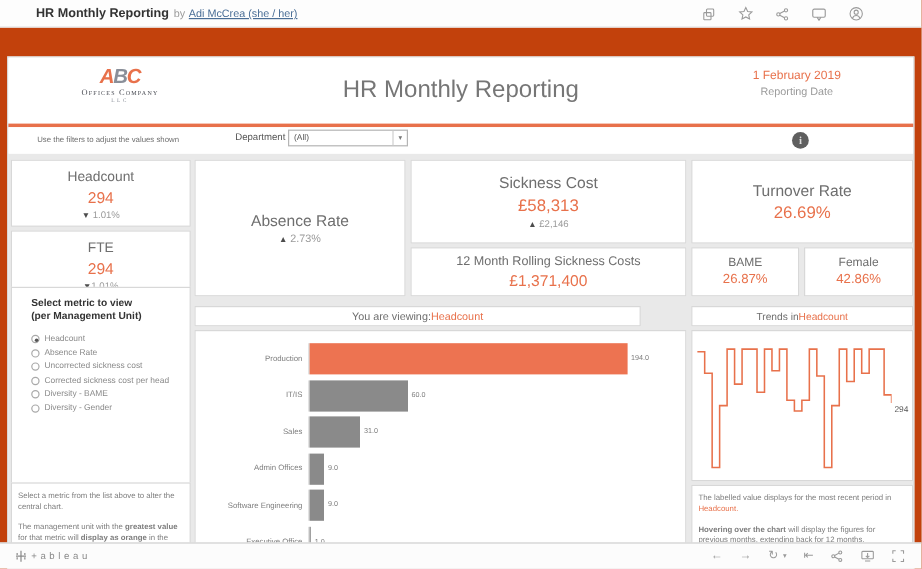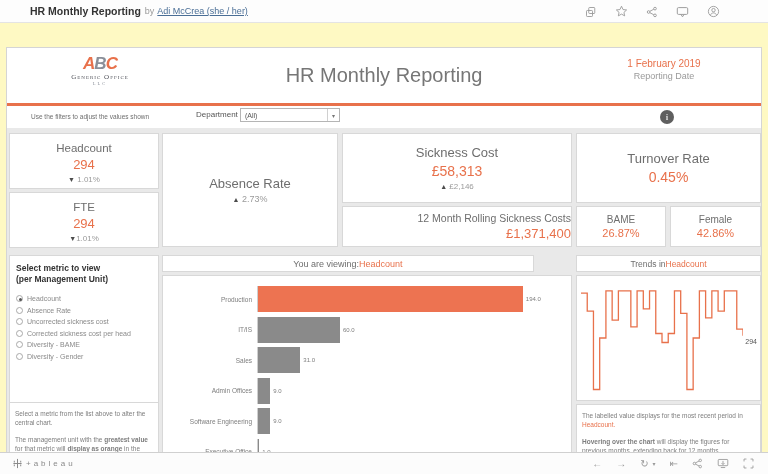--- a/index.html
+++ b/index.html
@@ -1,17 +1,17 @@
 <!DOCTYPE html>
 <html><head>
 <meta charset="utf-8">
 <style>
   * { margin:0; padding:0; box-sizing:border-box; }
   body { background:#fff; }
-  .screen { position:relative; width:768px; height:474px; background:#fef9c3;
+  .screen { position:relative; width:768px; height:474px; background:#c2410c;
             font-family:"Liberation Sans", sans-serif; overflow:hidden; }
 
   
   .topbar { position:absolute; left:0; top:0; width:768px; height:23px; background:#fdfdfd;
             border-bottom:1px solid #e4e4e4; display:flex; align-items:center; }
   .tb-title { margin-left:30px; font-size:10.5px; font-weight:bold; color:#333; }
   .tb-by { margin-left:4px; font-size:9px; color:#9a9a9a; }
   .tb-author { margin-left:3px; font-size:9px; color:#4a6e96; text-decoration:underline; cursor:pointer; }
   .tb-icons { position:absolute; right:48px; top:0; height:23px; display:flex; align-items:center; gap:18px; }
   .tb-icons svg { display:block; }
@@ -60,22 +60,22 @@
   .big .kpi-value { font-size:15px; margin-top:4px; }
   .big .kpi-delta { font-size:9px; }
   .mid .kpi-title { font-size:13px; }
   .mid .kpi-value { font-size:14px; }
   .small .kpi-title { font-size:10px; }
   .small .kpi-value { font-size:11px; margin-top:2px; }
   .rolling .kpi-title { font-size:10.5px; }
   .rolling .kpi-value { font-size:13px; margin-top:2px; }
 
   
-  .metric-panel { position:absolute; left:2px; top:207px; width:150px; height:184px; background:#fff;
-                  border:1px solid #d8d8d8; padding:7px 6px; }
+  .metric-panel { position:absolute; left:2px; top:191px; width:150px; height:184px; background:#fff;
+                  border:1px solid #d8d8d8; padding:7px 16px; }
   .mp-title { font-size:8.5px; font-weight:bold; color:#333; line-height:11px; }
   .radio-list { margin-top:10px; }
   .radio-row { display:flex; align-items:center; margin-bottom:4.5px; cursor:pointer; }
   .radio { width:7px; height:7px; border:1px solid #a9a9a9; border-radius:50%; margin-right:4px;
            position:relative; flex:0 0 auto; }
   .radio.sel::after { content:""; position:absolute; left:1.5px; top:1.5px; width:3px; height:3px;
                       border-radius:50%; background:#555; }
   .radio-label { font-size:7px; color:#8a8a8a; }
 
   .notes { position:absolute; background:#fff; border:1px solid #d8d8d8; padding:6px 5px;
@@ -162,21 +162,21 @@
   </div>
 
   <div class="dash">
     <div class="dash-body"></div>
 
     <div class="hdr">
       <div class="logo">
         <div class="logo-abc">
           <span class="la">A</span><span class="lb">B</span><span class="lc">C</span>
         </div>
-        <div class="logo-company">Generic Office</div>
+        <div class="logo-company">Offices Company</div>
         <div class="logo-llc">LLC</div>
       </div>
       <div class="hdr-title">HR Monthly Reporting</div>
       <div class="hdr-date">
         <div class="hdr-date-main">1 February 2019</div>
         <div class="hdr-date-sub">Reporting Date</div>
       </div>
     </div>
     <div class="orange-rule"></div>
 
@@ -202,27 +202,27 @@
     </div>
     <div class="card big vcenter" style="left:155px; top:85px; width:176px; height:114px;">
       <div class="kpi-title">Absence Rate</div>
       <div class="kpi-delta"><span class="arrow">▲</span> <span>2.73%</span></div>
     </div>
     <div class="card mid vcenter" style="left:335px; top:85px; width:230px; height:70px;">
       <div class="kpi-title">Sickness Cost</div>
       <div class="kpi-value">£58,313</div>
       <div class="kpi-delta"><span class="arrow">▲</span> <span>£2,146</span></div>
     </div>
-    <div class="card rolling vcenter" style="left:335px; top:158px; width:230px; height:41px;align-items:flex-end;">
+    <div class="card rolling vcenter" style="left:335px; top:158px; width:230px; height:41px;">
       <div class="kpi-title">12 Month Rolling Sickness Costs</div>
       <div class="kpi-value">£1,371,400</div>
     </div>
     <div class="card mid vcenter" style="left:569px; top:85px; width:185px; height:70px;">
       <div class="kpi-title">Turnover Rate</div>
-      <div class="kpi-value">0.45%</div>
+      <div class="kpi-value">26.69%</div>
     </div>
     <div class="card small vcenter" style="left:569px; top:158px; width:90px; height:41px;">
       <div class="kpi-title">BAME</div>
       <div class="kpi-value">26.87%</div>
     </div>
     <div class="card small vcenter" style="left:663px; top:158px; width:91px; height:41px;">
       <div class="kpi-title">Female</div>
       <div class="kpi-value">42.86%</div>
     </div>
 

